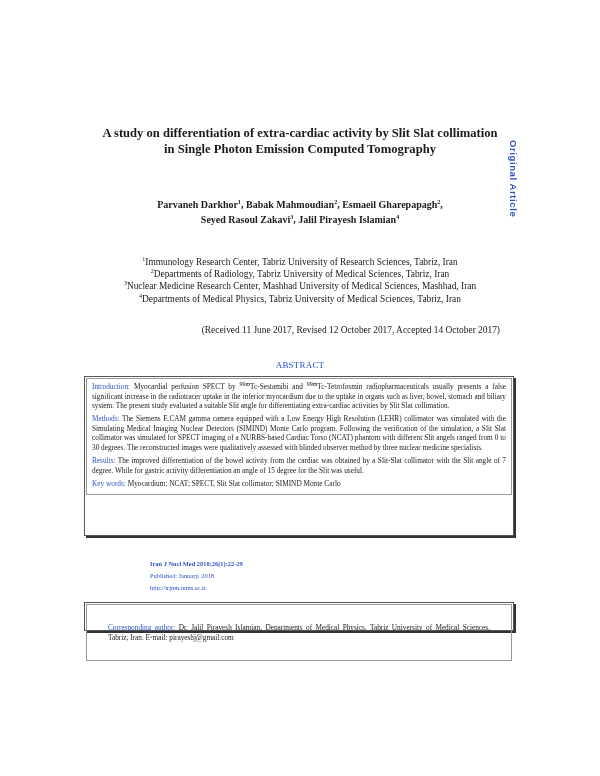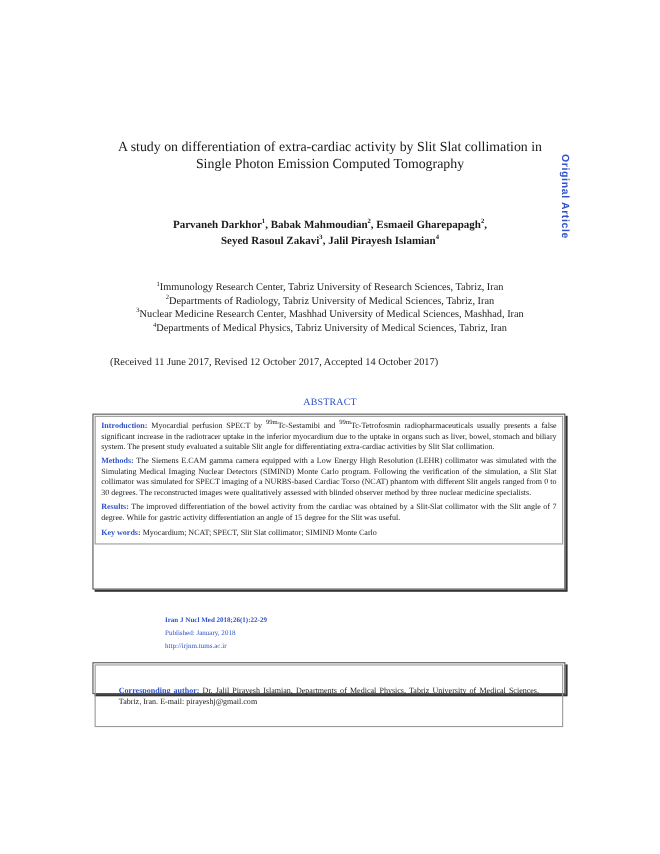--- a/index.html
+++ b/index.html
@@ -1,37 +1,37 @@
 <!DOCTYPE html>
 <html><head>
 <meta charset="utf-8">
 <style>
   html, body { margin: 0; padding: 0; background: #ffffff; }
   body { width: 600px; height: 776px; position: relative; overflow: hidden;
          font-family: "Liberation Serif", "DejaVu Serif", serif; color: #111; }
   .title { position: absolute; left: 100px; top: 126px; width: 400px; text-align: center;
-           font-weight: normal; font-size: 12.6px; line-height: 15.5px; color: #1a1a1a; }
+           font-weight: bold; font-size: 12.6px; line-height: 15.5px; color: #1a1a1a; }
   .side-label { position: absolute; left: 505px; top: 140px; width: 14px; height: 95px;
            writing-mode: vertical-rl; font-family: "Liberation Sans", "DejaVu Sans", sans-serif;
            font-weight: bold; font-size: 9.5px; color: #2f52c8; letter-spacing: 0.6px; }
   .authors { position: absolute; left: 120px; top: 197px; width: 360px; text-align: center;
            font-weight: bold; font-size: 10px; line-height: 15px; color: #1a1a1a; }
   sup { font-size: 6px; line-height: 0; vertical-align: super; }
   .affils { position: absolute; left: 100px; top: 256px; width: 400px; text-align: center;
            font-size: 9.4px; line-height: 12.2px; color: #1a1a1a; }
-  .dates { position: absolute; left: 100px; top: 325px; width: 400px; text-align: left;
+  .dates { position: absolute; left: 100px; top: 325px; width: 400px; text-align: right;
            font-size: 9.4px; color: #1a1a1a; }
   .abstract-heading { position: absolute; left: 100px; top: 360px; width: 400px; text-align: center;
            font-weight: normal; font-size: 9px; color: #2f52c8; letter-spacing: 0.2px; }
   .box { position: absolute; background: #fff; border: 1px solid #555;
          box-shadow: 2px 2px 0 0 #333; }
   .box-inner { border: 1px solid #999; margin: 1px; padding: 3px 5px 2px 5px; }
   .abstract-box { left: 84px; top: 376px; width: 428px; height: 158px; }
   .para { font-size: 7.3px; line-height: 9.6px; text-align: justify; margin: 0 0 3.5px 0; color: #1a1a1a; }
-  .lbl { color: #2f52c8; font-weight: bold; }
+  .lbl { color: #2f52c8; font-weight: normal; }
   .journal { position: absolute; left: 150px; top: 558px; font-size: 6.4px; line-height: 12px; color: #2f52c8; }
   .journal .j-cite { font-weight: bold; }
   .corr-box { left: 84px; top: 602px; width: 428px; height: 27px; }
   .corr-box .box-inner { padding: 2px 5px; }
 </style>
 </head>
 <body>
 
 <div class="title">A study on differentiation of extra-cardiac activity by Slit Slat collimation in Single Photon Emission Computed Tomography</div>
 

